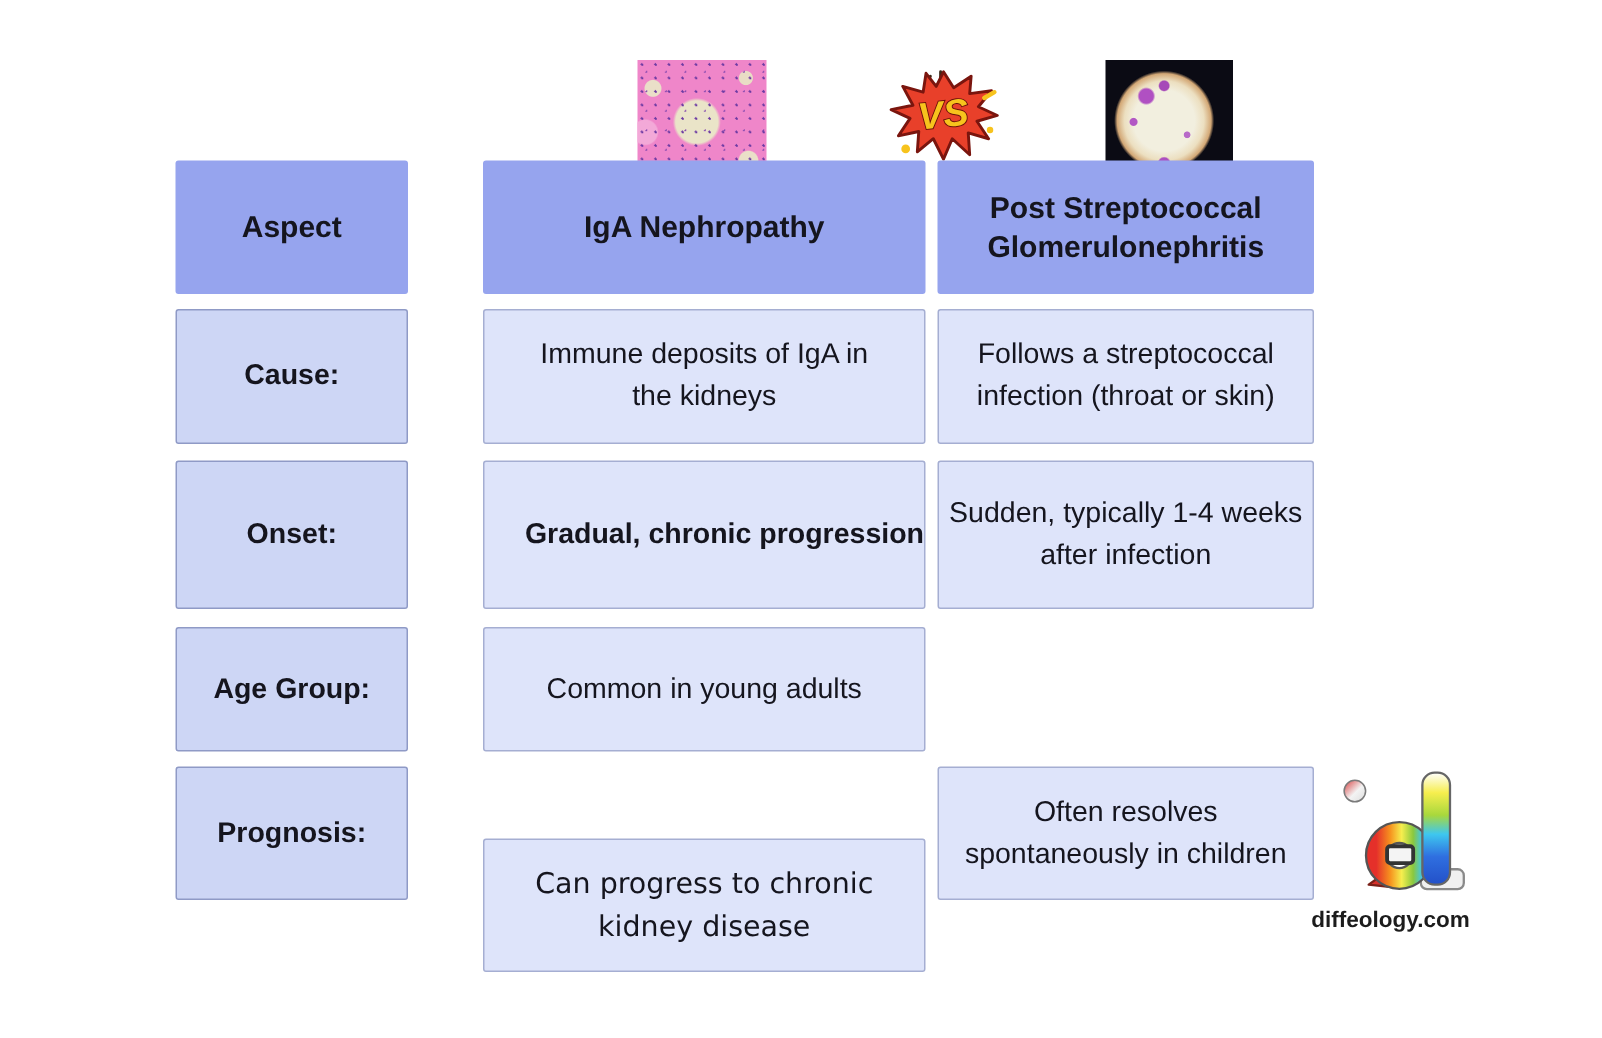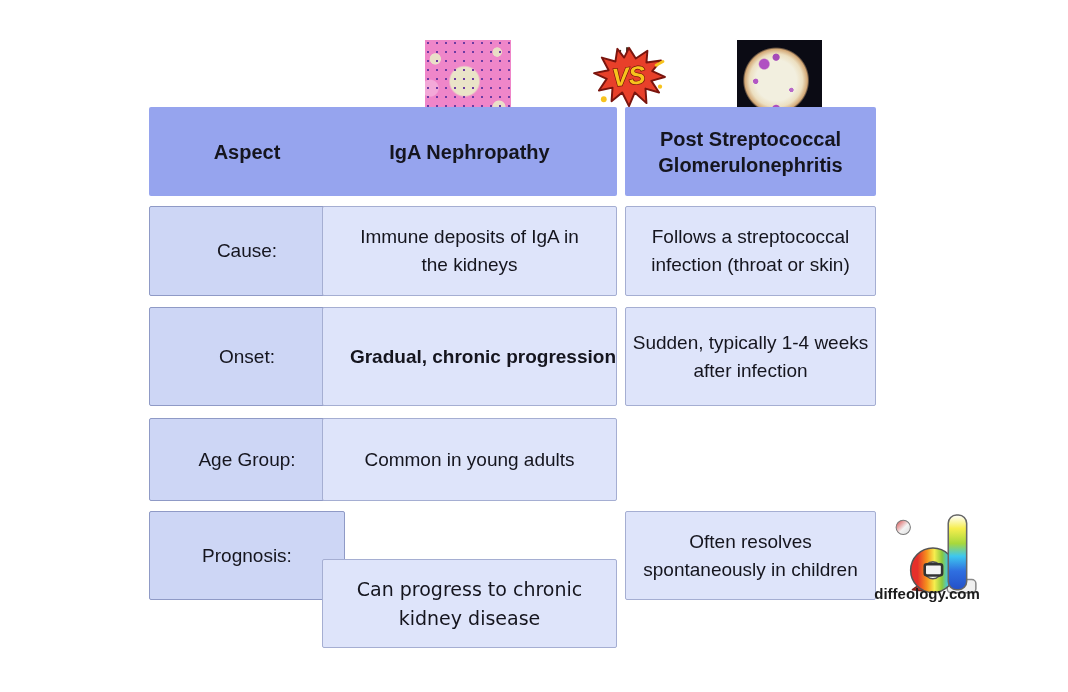--- a/index.html
+++ b/index.html
@@ -5,23 +5,23 @@
   html,body{margin:0;padding:0;background:#ffffff;}
   .canvas{
     position:relative;width:1068px;height:692px;background:#ffffff;
     font-family:"Liberation Sans",sans-serif;color:#15151e;overflow:hidden;
   }
   .cell{
     position:absolute;display:flex;align-items:center;justify-content:center;
     text-align:center;box-sizing:border-box;border-radius:2px;
   }
   .head{background:#96a4ee;font-weight:bold;font-size:20px;line-height:1.3;}
-  .aspect{background:#cdd6f5;border:1px solid #8f9ac6;font-weight:normal;font-size:19px;}
+  .aspect{background:#cdd6f5;border:1px solid #8f9ac6;font-weight:bold;font-size:19px;}
   .content{background:#dee4fa;border:1px solid #a5aed2;font-size:19px;line-height:1.45;}
-  .c1{left:117px;width:196px;margin-left:32px;}
+  .c1{left:117px;width:155px;}
   .c2{left:322px;width:295px;}
   .c3{left:625px;width:251px;}
   .rh{top:107px;height:89px;}
   .r1{top:206px;height:90px;}
   .r2{top:307px;height:99px;}
   .r3{top:418px;height:83px;}
   .r4{top:511px;height:89px;}
   .bold-text{font-weight:bold;justify-content:flex-end;}
   .alt-font{font-family:"DejaVu Sans",sans-serif;font-size:19px;line-height:1.5;margin-top:48px;}
   .w250{max-width:250px;}
@@ -53,21 +53,21 @@
       radial-gradient(circle 6px at 32% 28%, #b050c2 78%, rgba(0,0,0,0)),
       radial-gradient(circle 4px at 46% 20%, #a64ab8 78%, rgba(0,0,0,0)),
       radial-gradient(circle 3px at 22% 48%, #b257c4 78%, rgba(0,0,0,0)),
       radial-gradient(circle 4.5px at 46% 80%, #ad4fc0 78%, rgba(0,0,0,0)),
       radial-gradient(circle 2.5px at 64% 58%, #b86ac8 78%, rgba(0,0,0,0)),
       radial-gradient(circle 34px at 46% 47%, #f2efdf 60%, #ecdfc0 78%, #d3a876 92%, rgba(11,11,20,0) 98%);
   }
   .vs-svg{position:absolute;left:592px;top:44px;width:74px;height:64px;}
   .logo-svg{position:absolute;left:892px;top:512px;width:90px;height:90px;}
   .watermark{
-    position:absolute;left:862px;top:585px;width:130px;text-align:center;
+    position:absolute;left:862px;top:605px;width:130px;text-align:center;
     font-weight:bold;font-size:15px;color:#1c1c1c;
   }
 </style>
 </head>
 <body>
 
 <div class="canvas">
 
   <div class="histology"></div>
 

